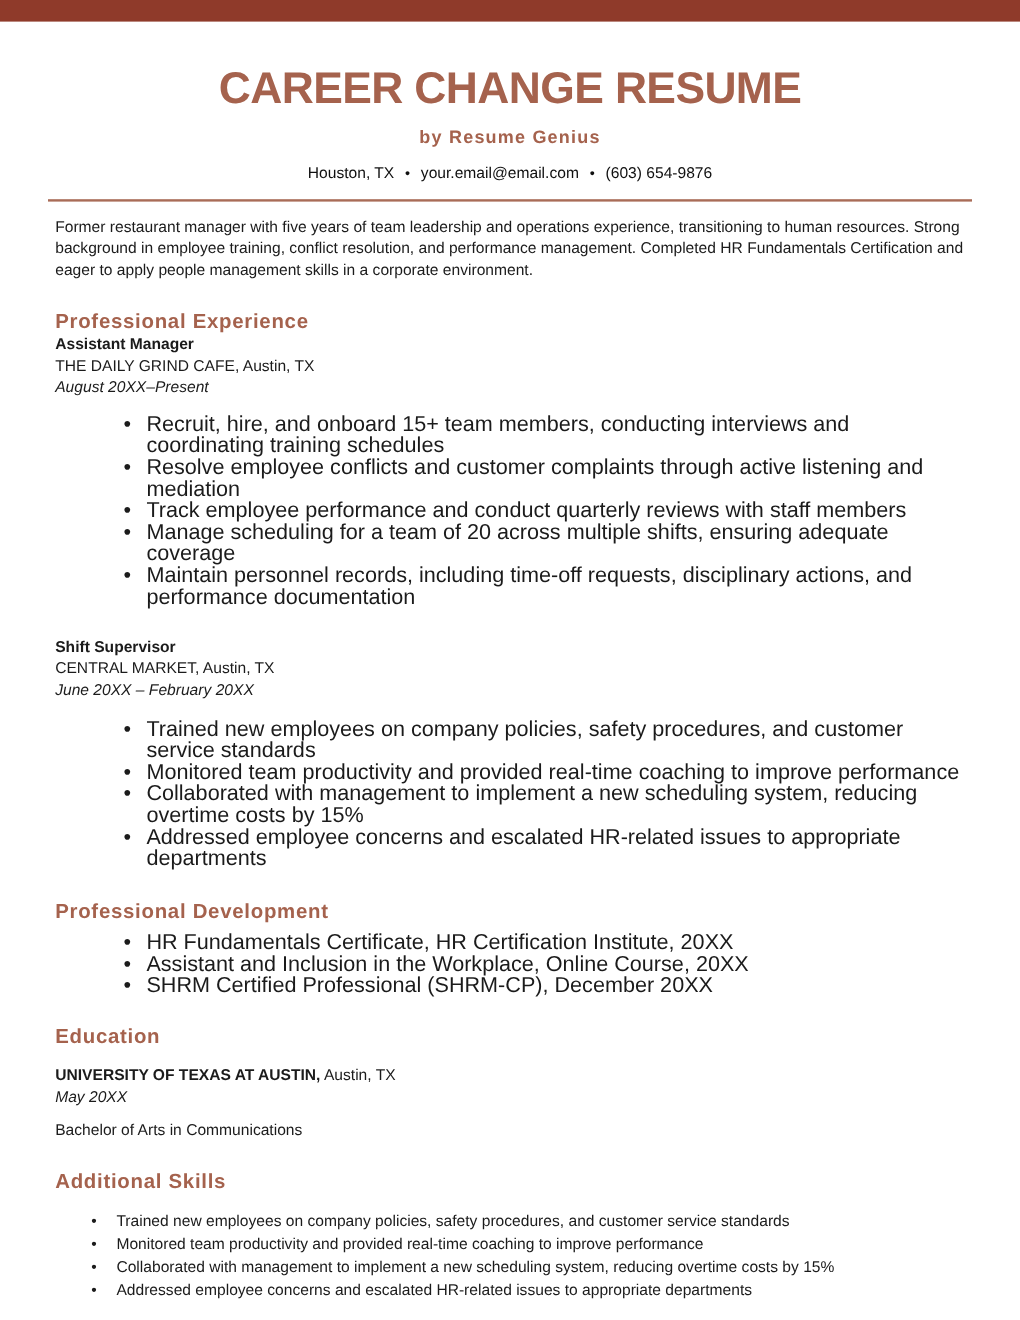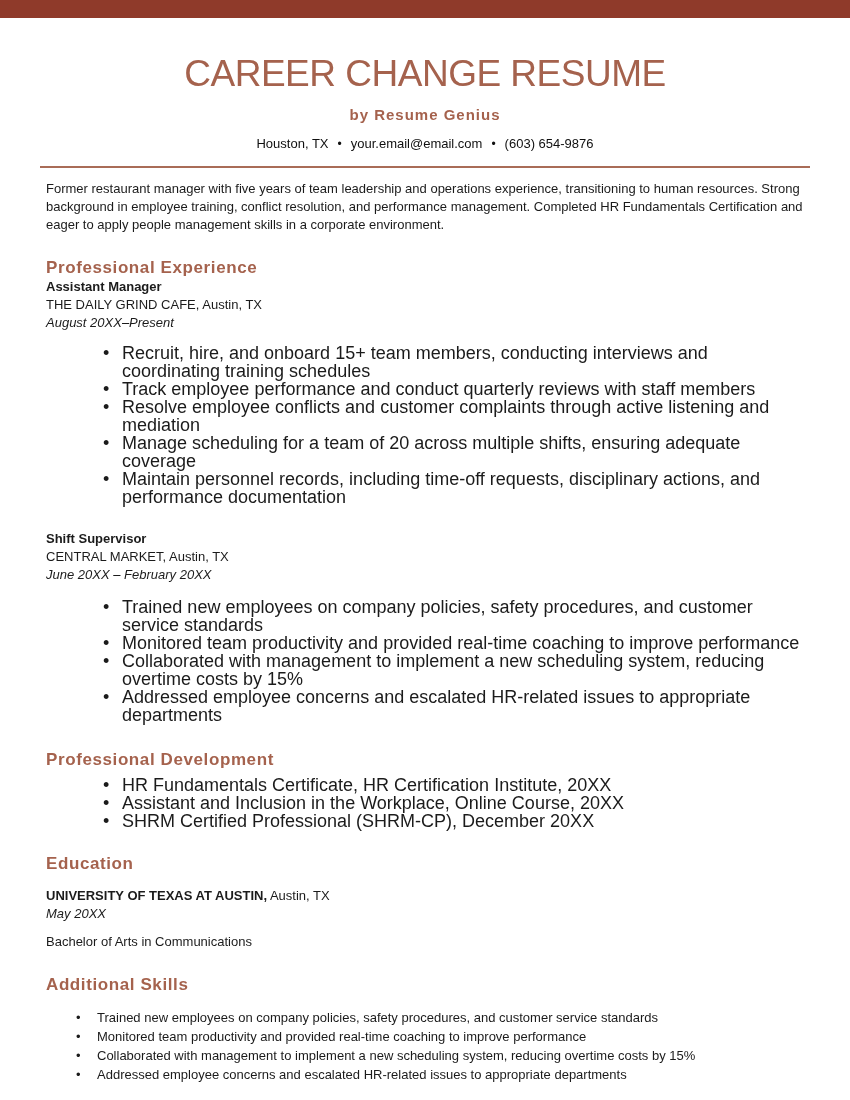--- a/index.html
+++ b/index.html
@@ -13,21 +13,21 @@
   body{ background:#ffffff; }
   .page{
     width:850px; height:1100px; margin:0 auto; background:#fff;
     font-family:"Liberation Sans","DejaVu Sans",sans-serif;
     color:var(--text); overflow:hidden; position:relative;
   }
   .top-bar{ width:100%; height:18px; background:var(--top-bar); }
 
   .doc-header{ text-align:center; }
   .doc-title{
-    margin-top:34px; font-size:37px; line-height:44px; font-weight:400;
+    margin-top:34px; font-size:37px; line-height:44px; font-weight:700;
     color:var(--accent); letter-spacing:-0.5px;
   }
   .doc-subtitle{
     margin-top:10px; font-size:15px; line-height:18px; font-weight:700;
     color:var(--accent); letter-spacing:1px;
   }
   .contact{ margin-top:12px; font-size:13px; line-height:16px; color:#101010; }
   .contact .sep{ display:inline-block; margin:0 9px; font-size:12px; }
 
   .rule{ margin:14px 40px 0 40px; border-top:2px solid var(--rule); height:0; }
@@ -91,22 +91,22 @@
 
     <div class="section-heading h-experience">Professional Experience</div>
 
     <div class="job">
       <div class="job-title">Assistant Manager</div>
       <div class="job-company">THE DAILY GRIND CAFE, Austin, TX</div>
       <div class="job-dates">August 20XX–Present</div>
     </div>
     <ul class="bullets">
       <li>Recruit, hire, and onboard 15+ team members, conducting interviews and coordinating training schedules</li>
+      <li>Resolve employee conflicts and customer complaints through active listening and mediation</li>
       <li>Track employee performance and conduct quarterly reviews with staff members</li>
-      <li>Resolve employee conflicts and customer complaints through active listening and mediation</li>
       <li>Manage scheduling for a team of 20 across multiple shifts, ensuring adequate coverage</li>
       <li>Maintain personnel records, including time-off requests, disciplinary actions, and performance documentation</li>
     </ul>
 
     <div class="job second">
       <div class="job-title">Shift Supervisor</div>
       <div class="job-company">CENTRAL MARKET, Austin, TX</div>
       <div class="job-dates">June 20XX – February 20XX</div>
     </div>
     <ul class="bullets second">

